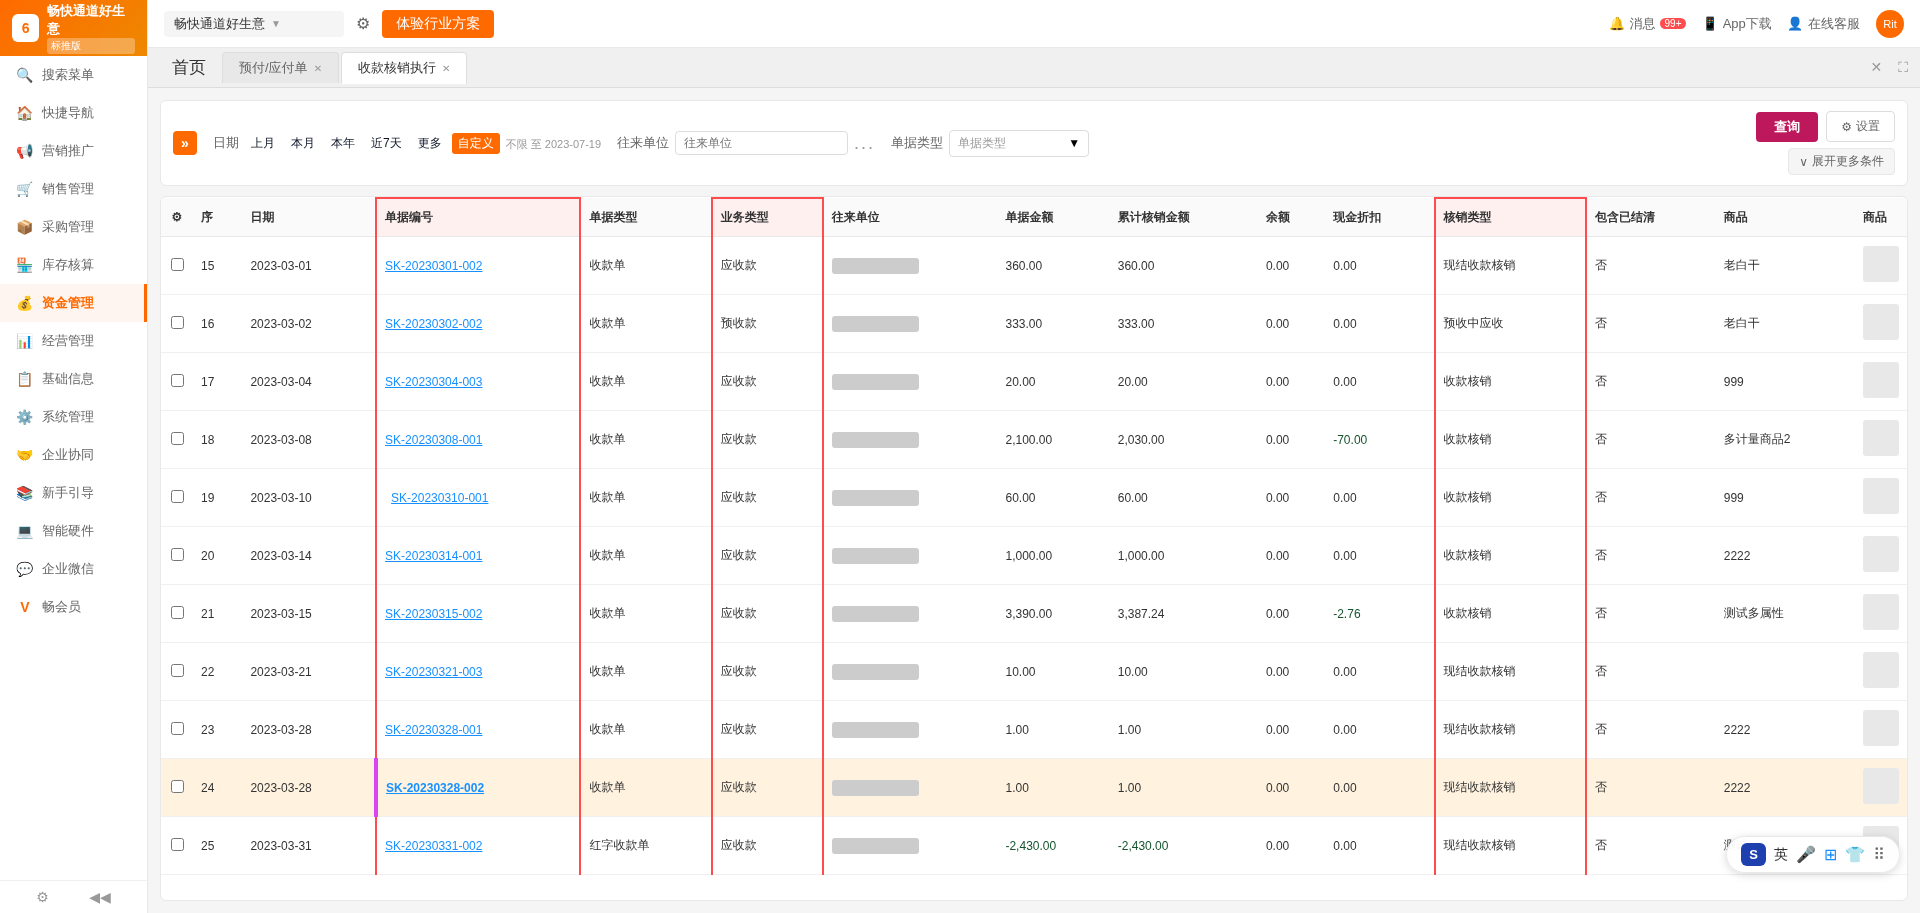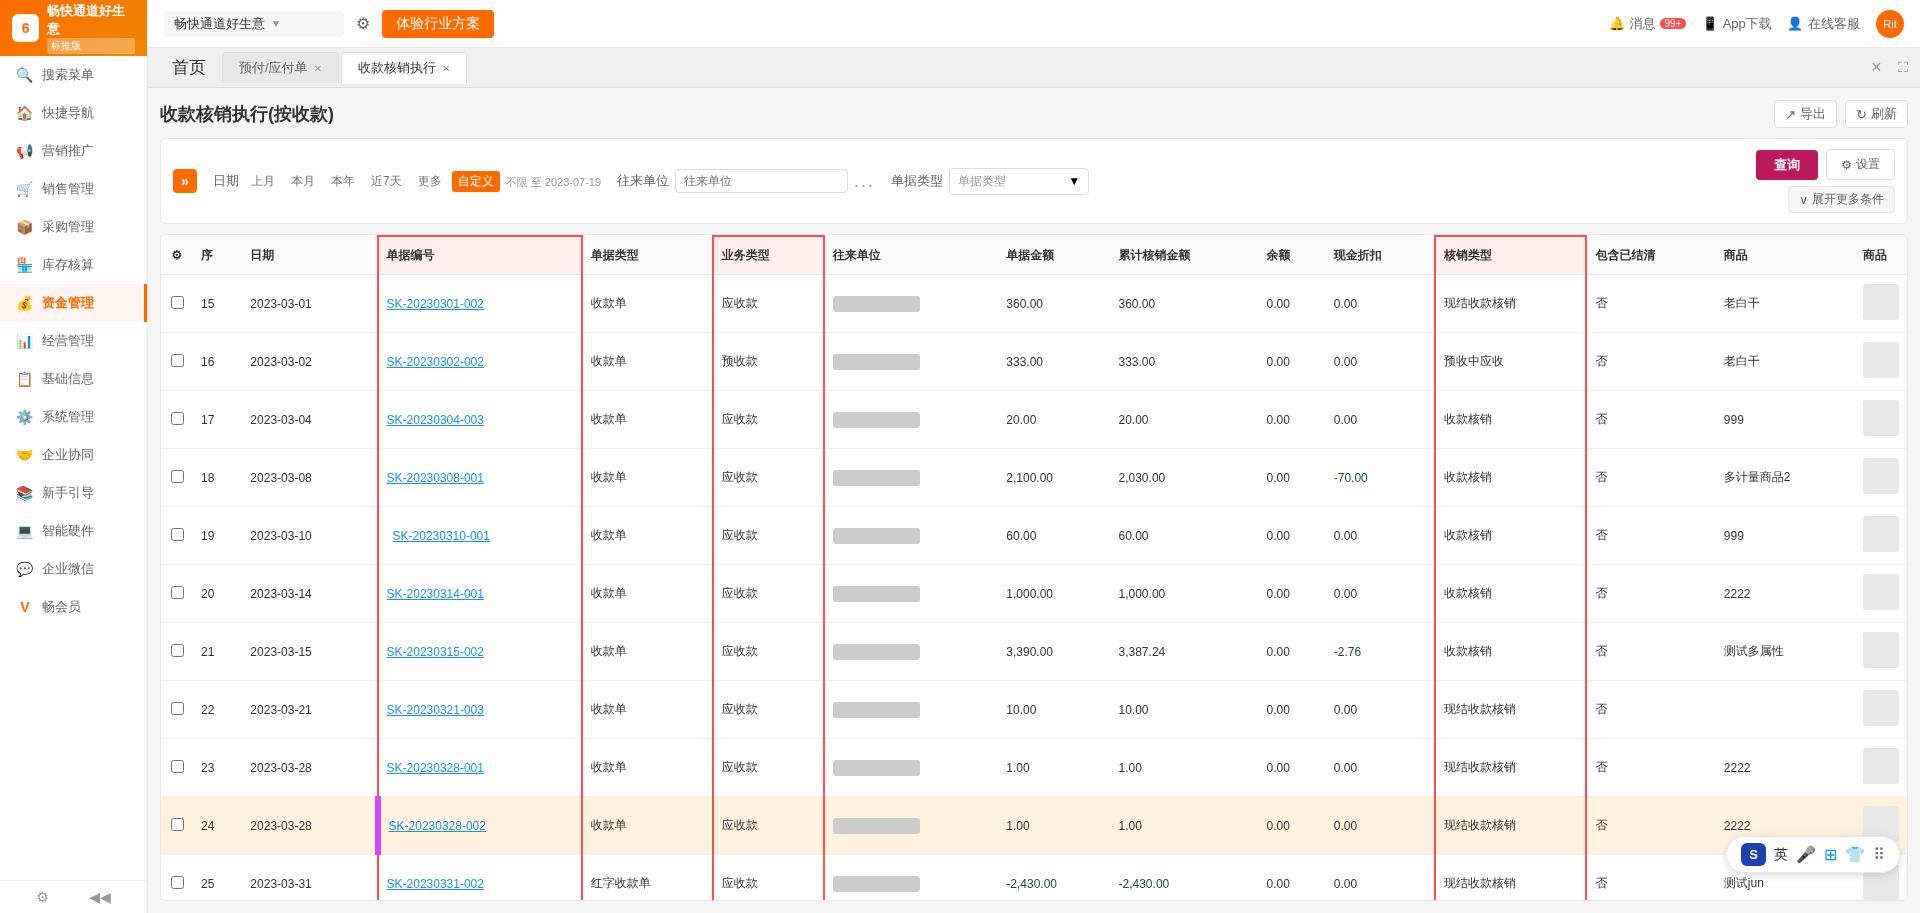--- a/index.html
+++ b/index.html
@@ -51,21 +51,21 @@
     .page-actions { display: flex; gap: 8px; }
     .page-action-btn { display: flex; align-items: center; gap: 4px; color: #666; cursor: pointer; font-size: 13px; border: 1px solid #ddd; border-radius: 4px; padding: 4px 10px; background: #fff; }
 
     
     .filter-area { background: #fff; border-radius: 6px; padding: 10px 12px; margin-bottom: 10px; border: 1px solid #e8e8e8; }
     .filter-row { display: flex; align-items: center; gap: 16px; flex-wrap: wrap; }
     .filter-toggle { width: 24px; height: 24px; background: #ff6a00; border-radius: 4px; display: flex; align-items: center; justify-content: center; color: #fff; cursor: pointer; font-size: 14px; font-weight: bold; }
     .filter-item { display: flex; align-items: center; gap: 6px; }
     .filter-label { color: #666; font-size: 13px; }
     .filter-date-options { display: flex; gap: 4px; }
-    .filter-date-opt { color: #737373; cursor: pointer; font-size: 12px; padding: 2px 6px; }
+    .filter-date-opt { color: #0f172a; cursor: pointer; font-size: 12px; padding: 2px 6px; }
     .filter-date-opt.custom { background: #ff6a00; color: #fff; border-radius: 3px; padding: 2px 6px; }
     .filter-date-range { color: #999; font-size: 11px; margin-top: 2px; }
     .filter-input { border: 1px solid #ddd; border-radius: 4px; padding: 4px 8px; font-size: 12px; min-width: 160px; color: #333; }
     .filter-dots { color: #999; font-size: 18px; letter-spacing: 2px; }
     .filter-select { display: flex; align-items: center; gap: 4px; border: 1px solid #ddd; border-radius: 4px; padding: 4px 8px; min-width: 140px; background: #fff; cursor: pointer; }
     .filter-select-text { color: #999; font-size: 12px; flex: 1; }
     .filter-btn-query { background: #be185d; color: #fff; border: none; border-radius: 4px; padding: 6px 18px; cursor: pointer; font-size: 13px; font-weight: bold; }
     .filter-btn-settings { background: #fff; color: #666; border: 1px solid #ddd; border-radius: 4px; padding: 6px 14px; cursor: pointer; font-size: 12px; display: flex; align-items: center; gap: 4px; }
     .filter-right { margin-left: auto; display: flex; flex-direction: column; gap: 6px; align-items: flex-end; }
     .expand-btn { display: flex; align-items: center; gap: 4px; color: #666; cursor: pointer; font-size: 12px; background: #f5f5f5; border-radius: 4px; padding: 4px 10px; border: 1px solid #e8e8e8; }
@@ -209,33 +209,20 @@
       <span class="tab-close">✕</span>
     </div>
     <div class="tabs-right">
       <span class="tabs-right-btn">✕</span>
       <span class="tabs-right-btn">⛶</span>
     </div>
   </div>
 
   <div class="content">
 
-    <div class="page-header">
-      <h2 class="page-title">收款核销执行(按收款)</h2>
-      <div class="page-actions">
-        <button class="page-action-btn">
-          <span>↗</span>
-          <span>导出</span>
-        </button>
-        <button class="page-action-btn">
-          <span>↻</span>
-          <span>刷新</span>
-        </button>
-      </div>
-    </div>
 
     <div class="filter-area">
       <div class="filter-row">
         <div class="filter-toggle">»</div>
         <div class="filter-item">
           <span class="filter-label">日期</span>
           <div class="filter-date-options">
             <span class="filter-date-opt">上月</span>
             <span class="filter-date-opt">本月</span>
             <span class="filter-date-opt">本年</span>
@@ -450,21 +437,21 @@
       <td class="">0.00</td>
       <td style="border-left: 2px solid #ff4d4f; border-right: 2px solid #ff4d4f;">现结收款核销</td>
       <td>否</td>
       <td>2222</td>
       <td style="width:40px;"><div style="width:36px;height:36px;background:#e8e8e8;border-radius:3px;display:inline-block;"></div></td>
     </tr>
             <tr class="highlighted">
       <td style="text-align:center;"><input type="checkbox" style=""></td>
       <td>24</td>
       <td>2023-03-28</td>
-      <td style="border-left: 6px solid #d946ef; border-right: 2px solid #ff4d4f;"><a class="link">SK-20230328-002</a></td>
+      <td style="border-left: 4px solid #d946ef; border-right: 2px solid #ff4d4f; font-weight: bold;"><a class="link">SK-20230328-002</a></td>
       <td>收款单</td>
       <td style="border-left: 2px solid #ff4d4f; border-right: 2px solid #ff4d4f;">应收款</td>
       <td><span style="background:#ccc; border-radius:3px; color:transparent; user-select:none; padding:2px 20px; font-size:11px;">██████</span></td>
       <td class="">1.00</td>
       <td class="">1.00</td>
       <td>0.00</td>
       <td class="">0.00</td>
       <td style="border-left: 2px solid #ff4d4f; border-right: 2px solid #ff4d4f;">现结收款核销</td>
       <td>否</td>
       <td>2222</td>

